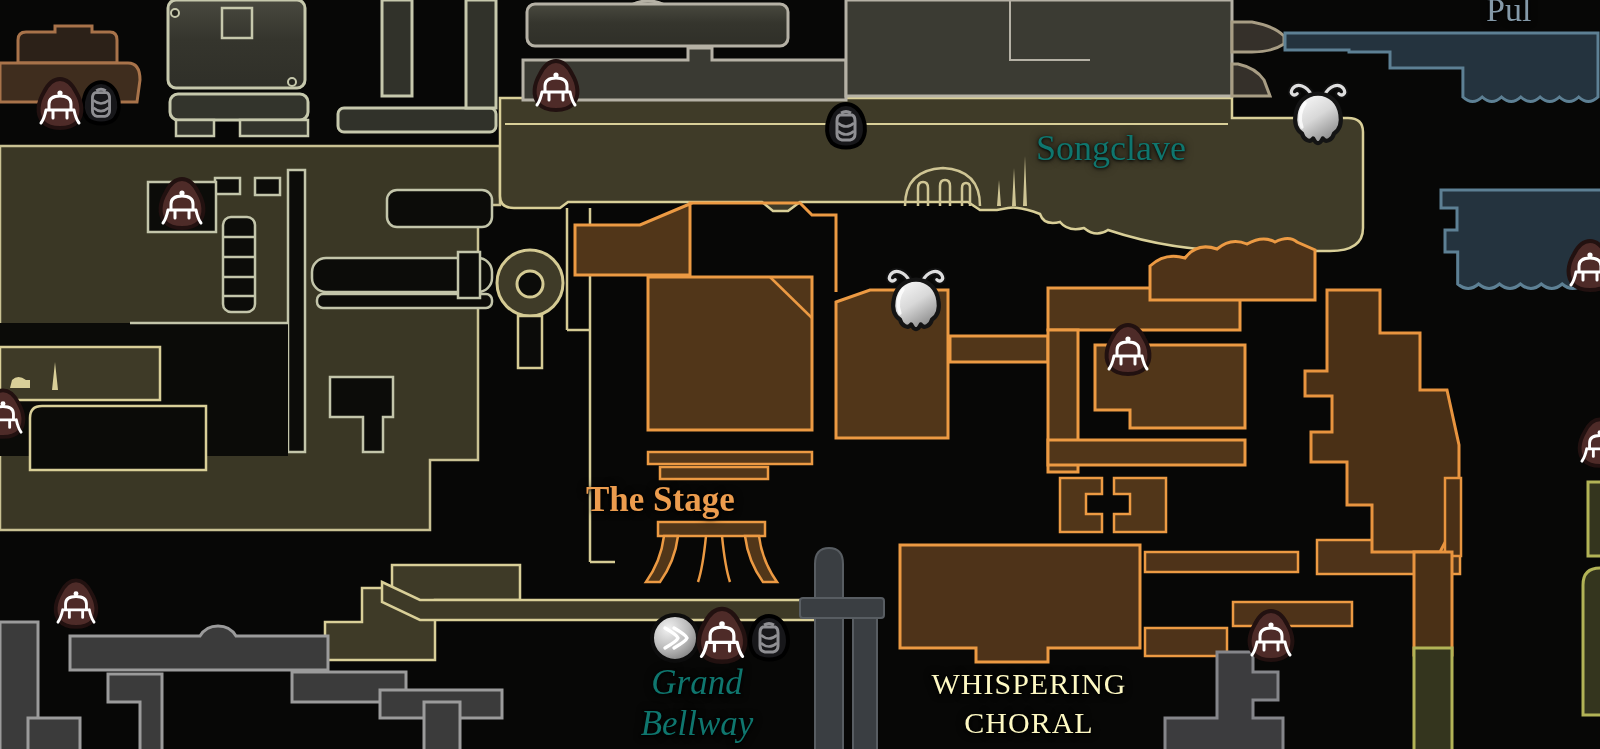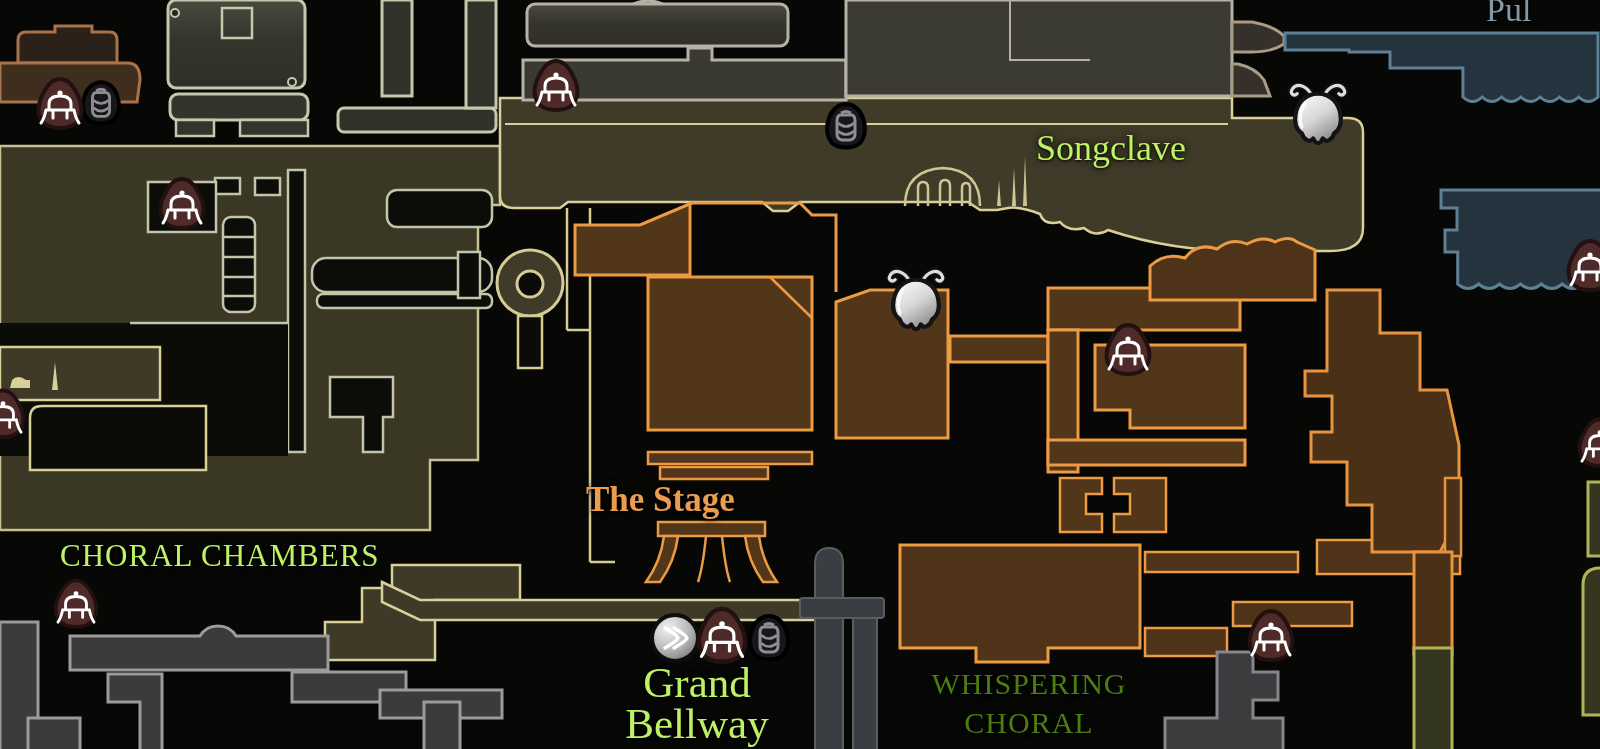--- a/index.html
+++ b/index.html
@@ -1,27 +1,27 @@
 <!DOCTYPE html>
 <html><head>
 <meta charset="utf-8">
 <style>
   html,body{margin:0;padding:0;background:#000;}
   #stage{position:relative;width:1600px;height:749px;overflow:hidden;background:#070706;
          font-family:"Liberation Serif","DejaVu Serif",serif;}
   #map-svg{position:absolute;left:0;top:0;}
-  .map-label{position:absolute;white-space:pre;color:#bef264;
+  .map-label{position:absolute;white-space:pre;color:#0f766e;
              text-shadow:0 1px 3px rgba(0,0,0,.95),0 0 8px rgba(0,0,0,.85);
              user-select:none;line-height:1.15;}
   .lbl-songclave{left:1036px;top:128px;font-size:36px;}
   .lbl-choral{left:60px;top:538px;font-size:31px;letter-spacing:1px;}
   .lbl-stage{left:586px;top:480px;font-size:35px;color:#ec9c4e;font-weight:bold;}
-  .lbl-bellway{left:598px;top:662px;width:198px;text-align:center;font-size:43px;line-height:41px;}
+  .lbl-bellway{left:598px;top:662px;width:198px;text-align:center;font-size:35px;line-height:41px;font-style:italic;}
   .lbl-vaults{left:898px;top:664px;width:262px;text-align:center;font-size:30px;line-height:39px;
-              color:#4d7c0f;letter-spacing:1px;}
+              color:#fef9c3;letter-spacing:1px;}
   .lbl-clipped{left:1486px;top:-10px;font-size:34px;color:#92a9ba;opacity:.9;}
 </style>
 </head>
 <body>
 
 <div id="stage">
 <svg id="map-svg" width="1600" height="749" viewBox="0 0 1600 749" xmlns="http://www.w3.org/2000/svg" xmlns:xlink="http://www.w3.org/1999/xlink">
   <defs>
     <linearGradient id="roomGrad" x1="0" y1="0" x2="0" y2="1">
       <stop offset="0" stop-color="#49493f"></stop>
@@ -220,18 +220,17 @@
         <use href="#def-fast-travel" xlink:href="#def-fast-travel" transform="translate(675,638) scale(1)"></use>
         <use href="#def-bell-shrine" xlink:href="#def-bell-shrine" transform="translate(769,639) scale(1)"></use>
         <use href="#def-bench" xlink:href="#def-bench" transform="translate(722,638) scale(1.08)"></use>
         <use href="#def-bench" xlink:href="#def-bench" transform="translate(1271,638) scale(1)"></use>
         <use href="#def-bench" xlink:href="#def-bench" transform="translate(1590,268) scale(1)"></use>
         <use href="#def-bench" xlink:href="#def-bench" transform="translate(1600,445) scale(0.95)"></use>
       </g>
 </svg>
 
 <div class="map-label lbl-songclave">Songclave</div>
-<div class="map-label lbl-choral">CHORAL CHAMBERS</div>
 <div class="map-label lbl-stage">The Stage</div>
 <div class="map-label lbl-bellway"><span>Grand</span><br><span>Bellway</span></div>
 <div class="map-label lbl-vaults"><span>WHISPERING</span><br><span>CHORAL</span></div>
 <div class="map-label lbl-clipped">Pul</div>
 </div>
 
 </body></html>

